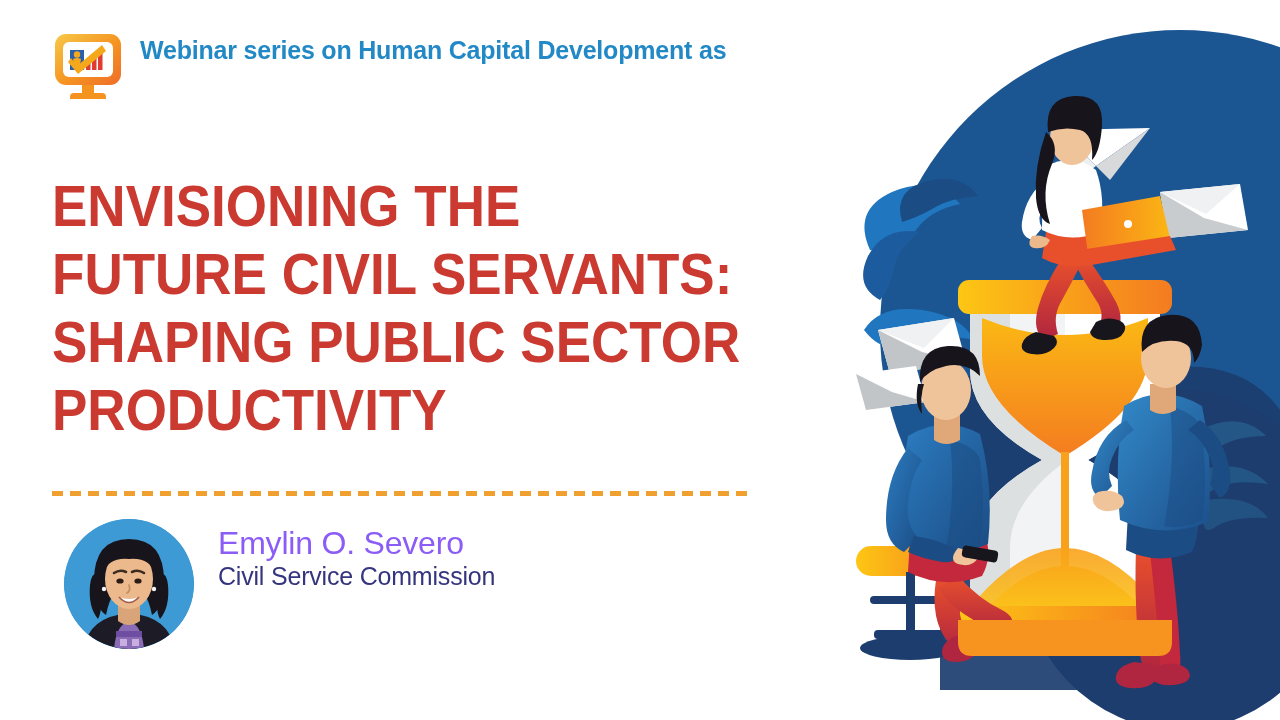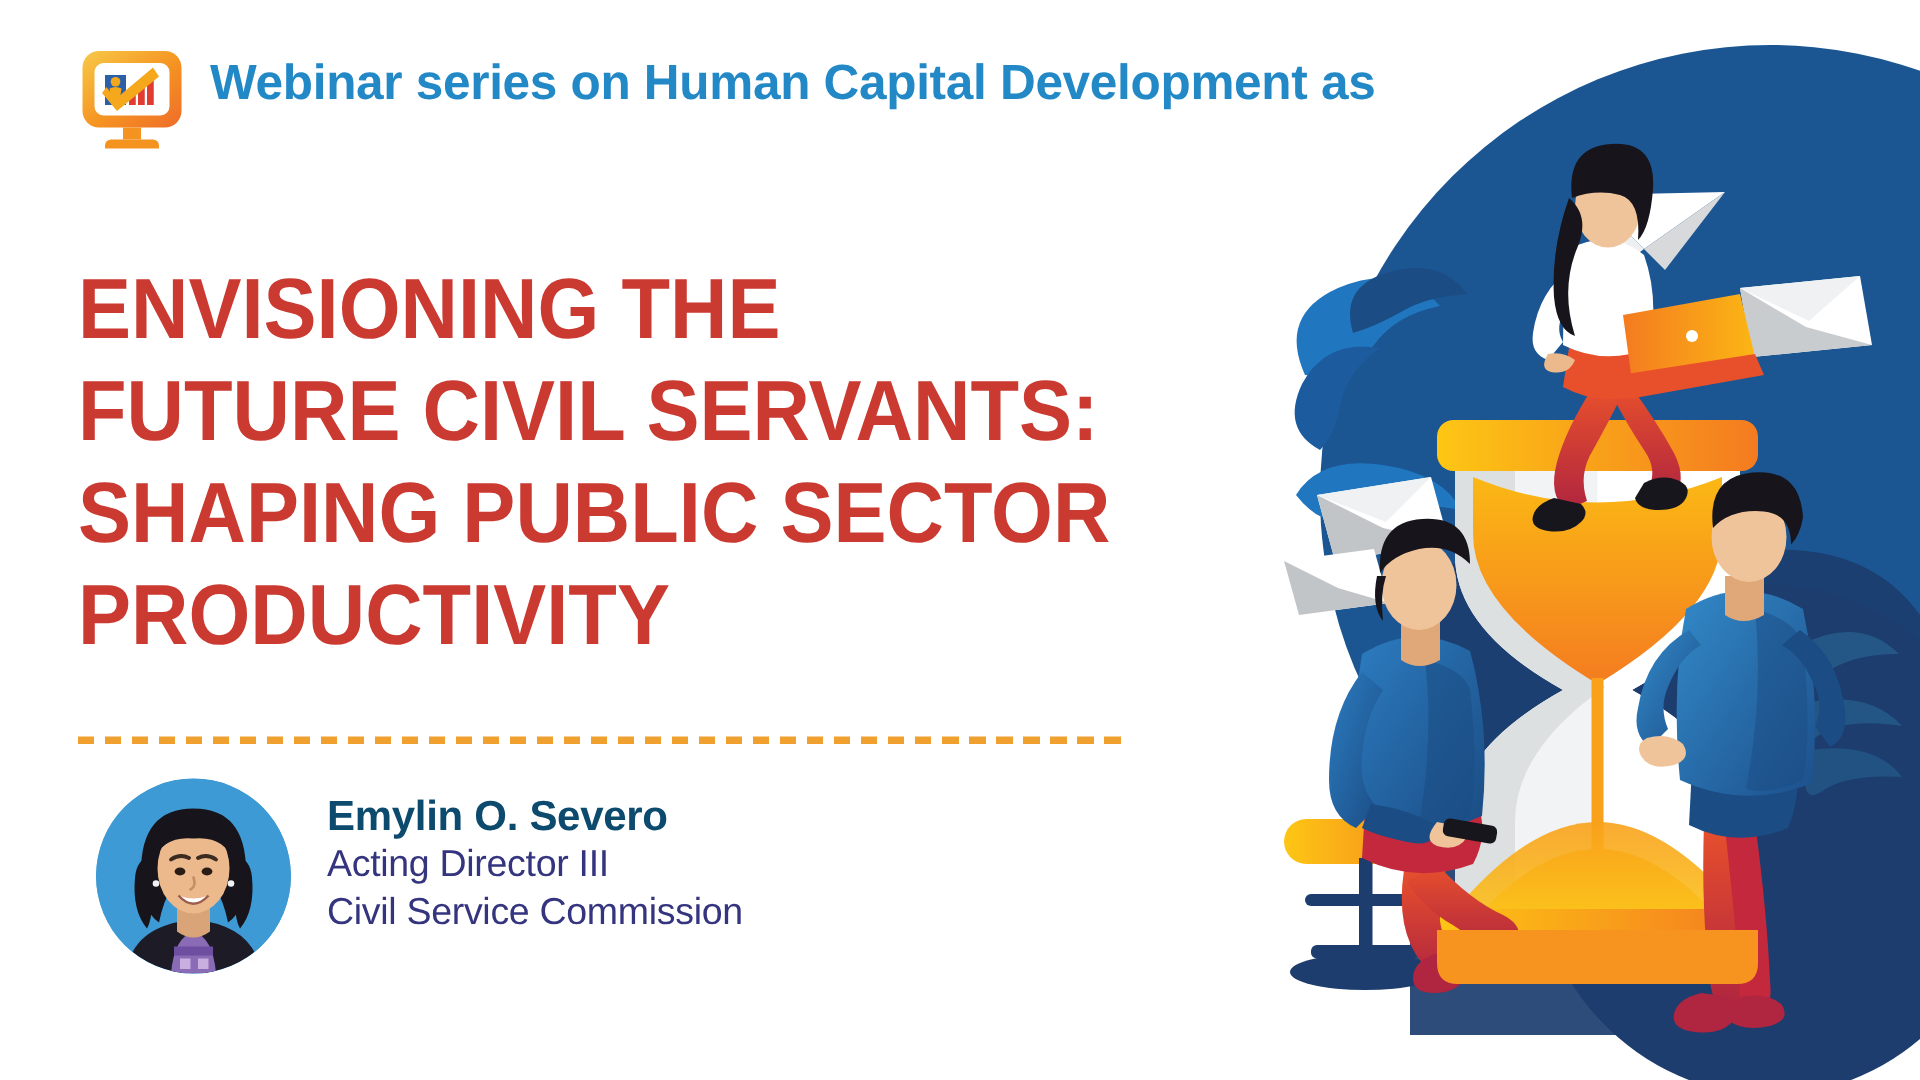--- a/index.html
+++ b/index.html
@@ -9,21 +9,21 @@
     background:#ffffff;
     font-family:"Liberation Sans", sans-serif;
     position:relative;
   }
   .slide { position:relative; width:1280px; height:720px; background:#fff; overflow:hidden; }
 
   
   .header { position:absolute; left:52px; top:30px; display:flex; align-items:flex-start; gap:16px; }
   .brand-logo { width:72px; height:72px; flex:0 0 72px; }
   .header-text {
-    font-size:33px; font-weight:bold; line-height:1.28;
+    font-size:25px; font-weight:bold; line-height:1.28;
     color:#2389C6; letter-spacing:-0.2px; white-space:nowrap;
     padding-top:4px;
   }
   .header-text div { display:block; }
 
   
   .title-block { position:absolute; left:52px; top:172px; width:760px; }
   .title-line {
     font-family:"Liberation Sans Narrow","Liberation Sans", sans-serif;
     font-weight:bold;
@@ -45,21 +45,21 @@
 
   
   .speaker { position:absolute; left:64px; top:519px; display:flex; align-items:flex-start; gap:24px; }
   .avatar {
     width:130px; height:130px; border-radius:50%;
     background:#3E9AD4; overflow:hidden; position:relative; flex:0 0 130px;
   }
   .avatar svg { display:block; width:130px; height:130px; }
   .speaker-info { padding-top:8px; }
   .speaker-name {
-    font-size:28px; font-weight:bold; color:#0c4a6e; line-height:33px; letter-spacing:-0.2px;
+    font-size:32px; font-weight:normal; color:#8b5cf6; line-height:33px; letter-spacing:-0.2px;
   }
   .speaker-role {
     font-size:25px; font-weight:normal; color:#35357F; line-height:32px; letter-spacing:-0.2px;
   }
 
   
   .illustration { position:absolute; right:0; top:0; width:430px; height:720px; }
   .illustration svg { display:block; width:430px; height:720px; }
 </style>
 </head>
@@ -144,21 +144,20 @@
           <path d="M55 78 q10 10 20 0 q-10 4 -20 0 z" fill="#ffffff"></path>
           <path d="M55 78 q10 11 20 0" stroke="#9C5D4E" stroke-width="1.6" fill="none"></path>
 
           <circle cx="40" cy="70" r="2.2" fill="#F2F2F2"></circle>
           <circle cx="90" cy="70" r="2.2" fill="#F2F2F2"></circle>
         </g>
       </svg>
     </span>
     <div class="speaker-info">
       <div class="speaker-name">Emylin O. Severo</div>
-      <div class="speaker-role">Acting Director III</div>
       <div class="speaker-role">Civil Service Commission</div>
     </div>
   </div>
 
   <div class="illustration">
     <svg viewBox="0 0 430 720" xmlns="http://www.w3.org/2000/svg">
       <defs>
         <linearGradient id="sandTop" x1="0" y1="0" x2="0" y2="1">
           <stop offset="0%" stop-color="#FBB814"></stop>
           <stop offset="100%" stop-color="#F47C20"></stop>

